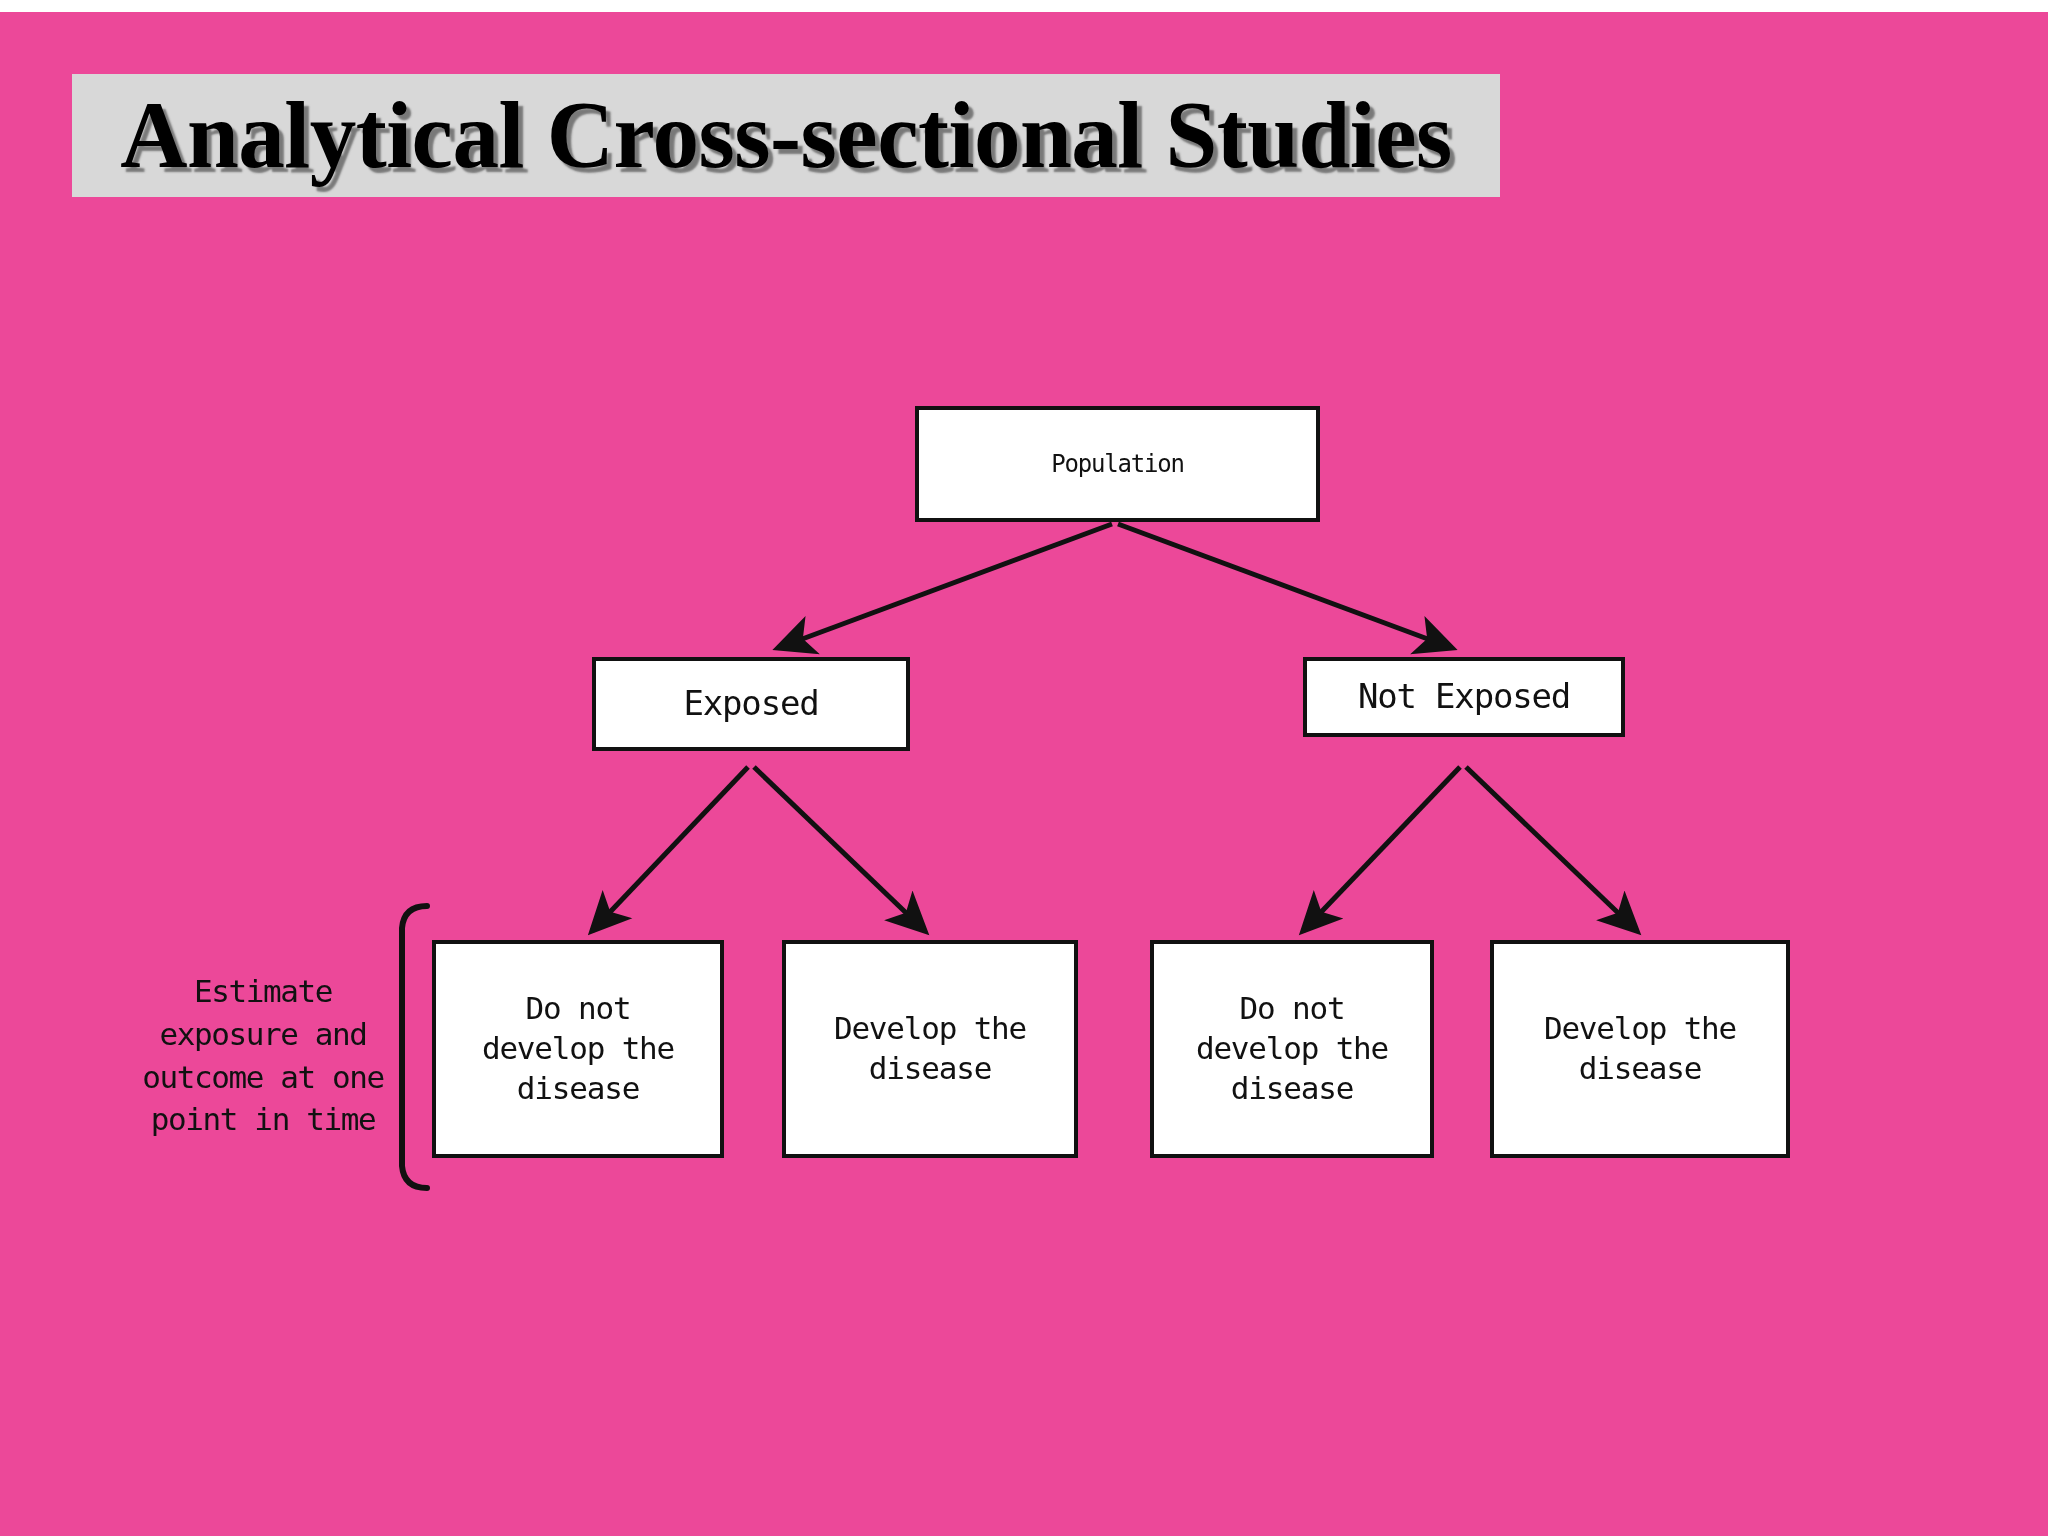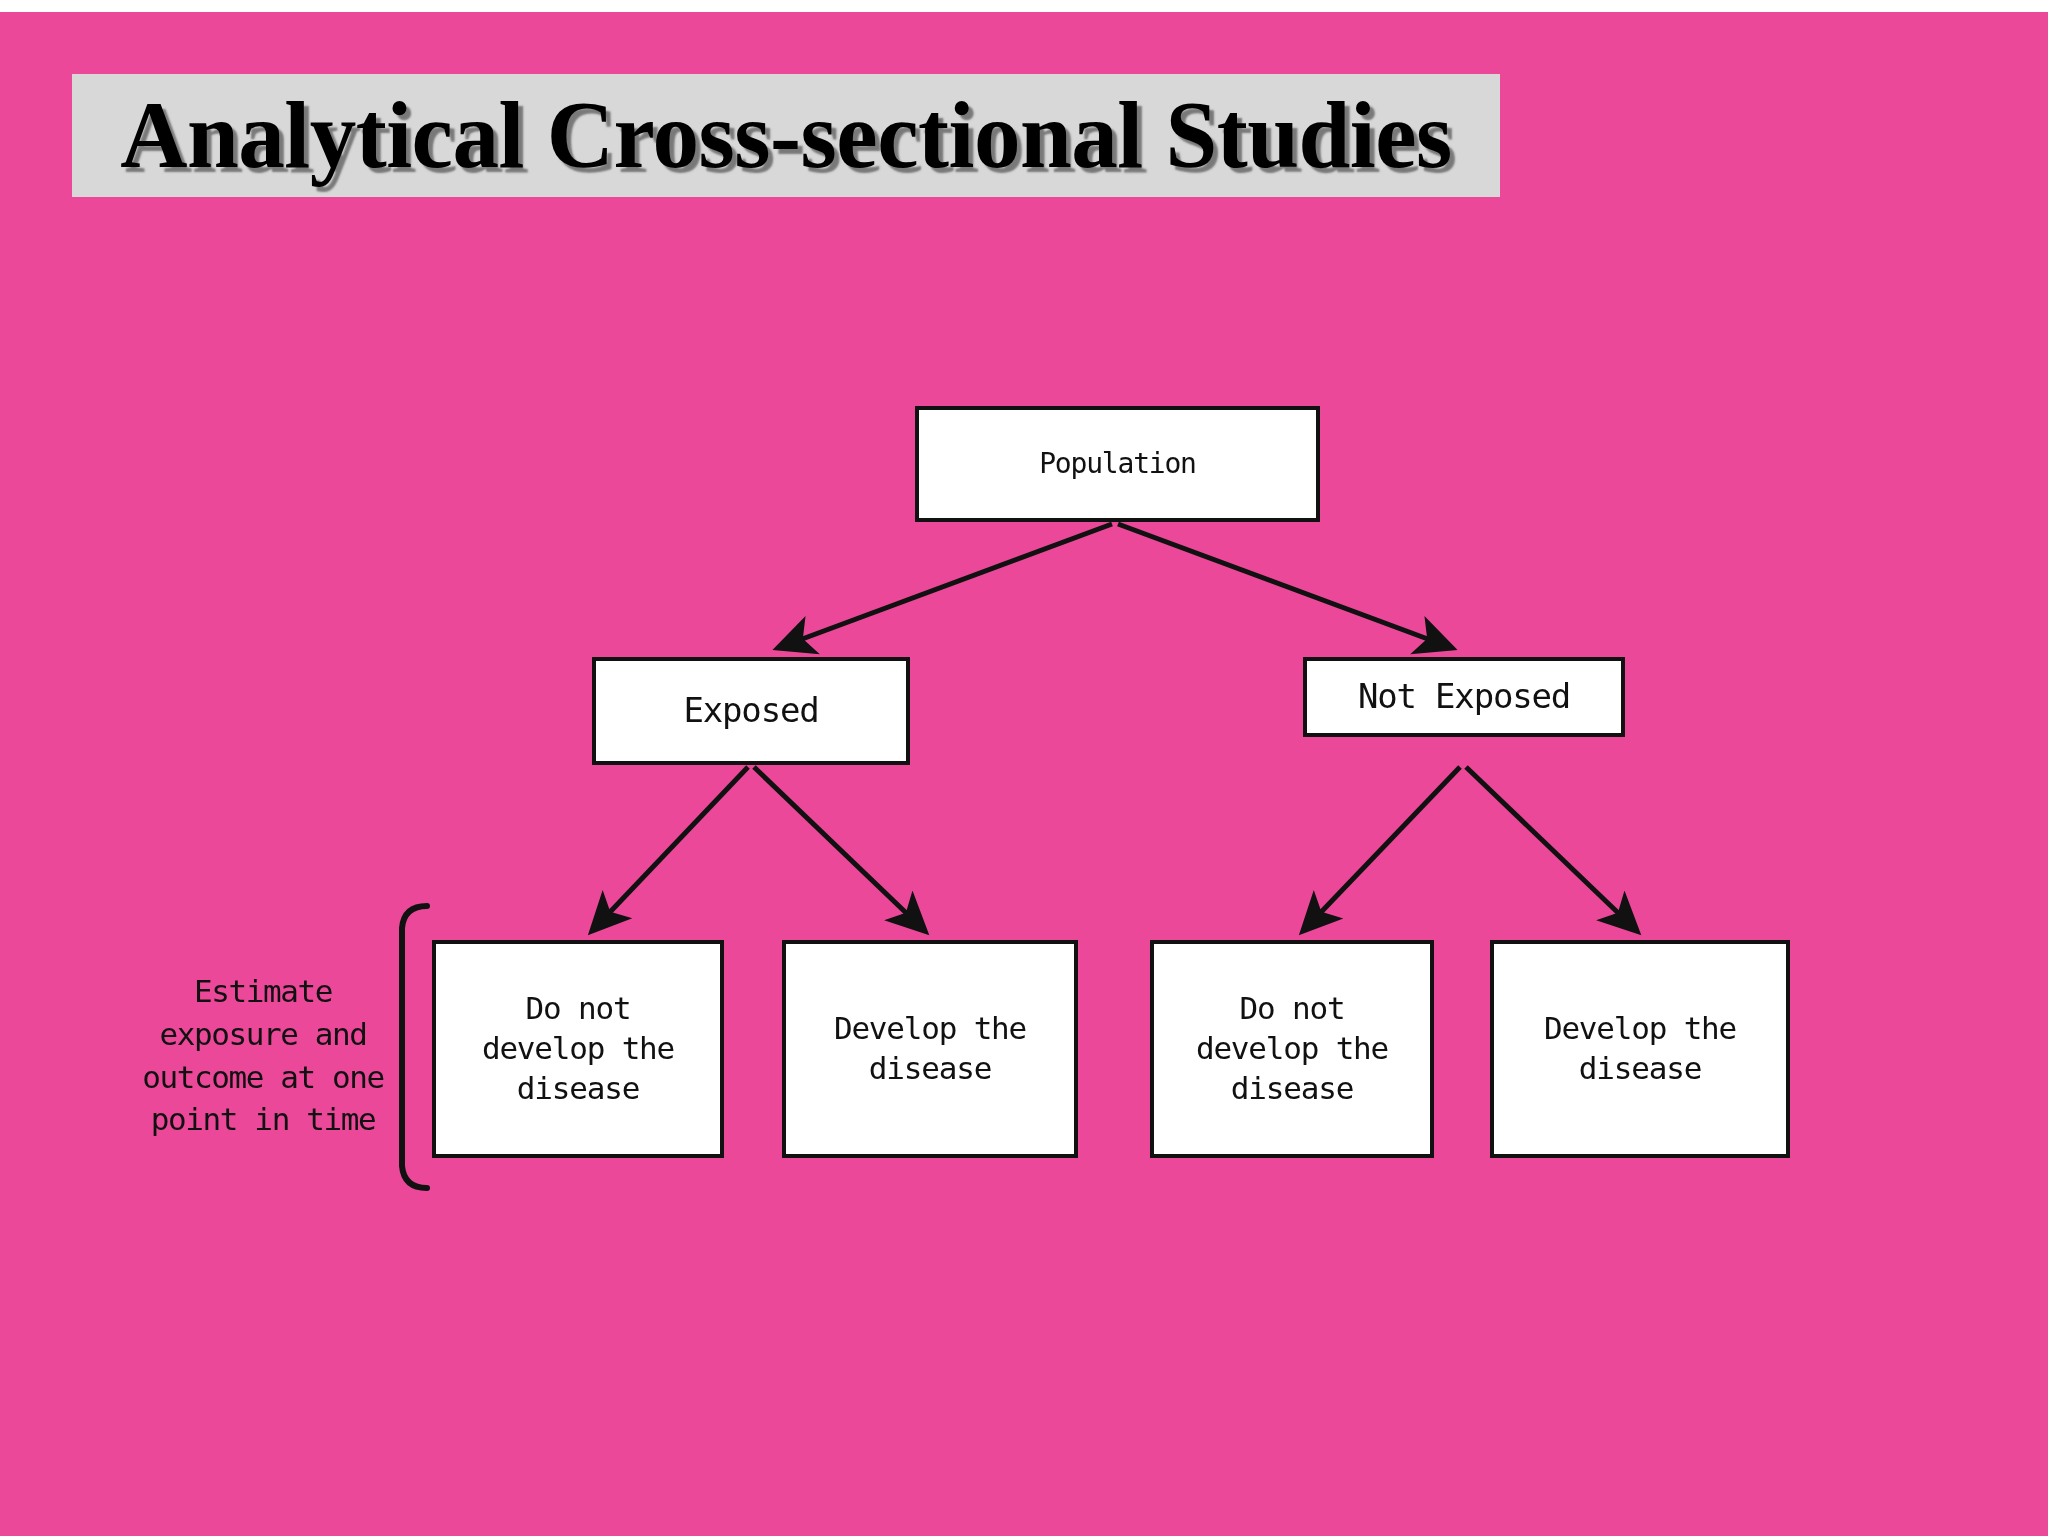--- a/index.html
+++ b/index.html
@@ -74,27 +74,27 @@
     justify-content: center;
     text-align: center;
     color: #111111;
     font-family: "DejaVu Sans Mono", "Liberation Mono", monospace;
     font-size: 33px;
     line-height: 1.28;
     letter-spacing: -1.2px;
     white-space: pre-line;
     padding: 4px 6px;
   }
-  .node.tier1 { font-size: 28px; }
+  .node.tier1 { font-size: 24px; }
   .node.tier2 { font-size: 34px; }
   .node.tier3 { font-size: 31px; }
 
   
   #node-population   { left: 915px;  top: 394px;  width: 405px; height: 116px; }
-  #node-exposed      { left: 592px;  top: 645px;  width: 318px; height: 108px; }
+  #node-exposed      { left: 592px;  top: 645px;  width: 318px; height: 94px; }
   #node-not-exposed  { left: 1303px; top: 645px;  width: 322px; height: 80px; }
   #node-e-no-disease { left: 432px;  top: 928px;  width: 292px; height: 218px; }
   #node-e-disease    { left: 782px;  top: 928px;  width: 296px; height: 218px; }
   #node-ne-no-disease{ left: 1150px; top: 928px;  width: 284px; height: 218px; }
   #node-ne-disease   { left: 1490px; top: 928px;  width: 300px; height: 218px; }
 
   
   #annotation-text {
     position: absolute;
     left: 128px;

